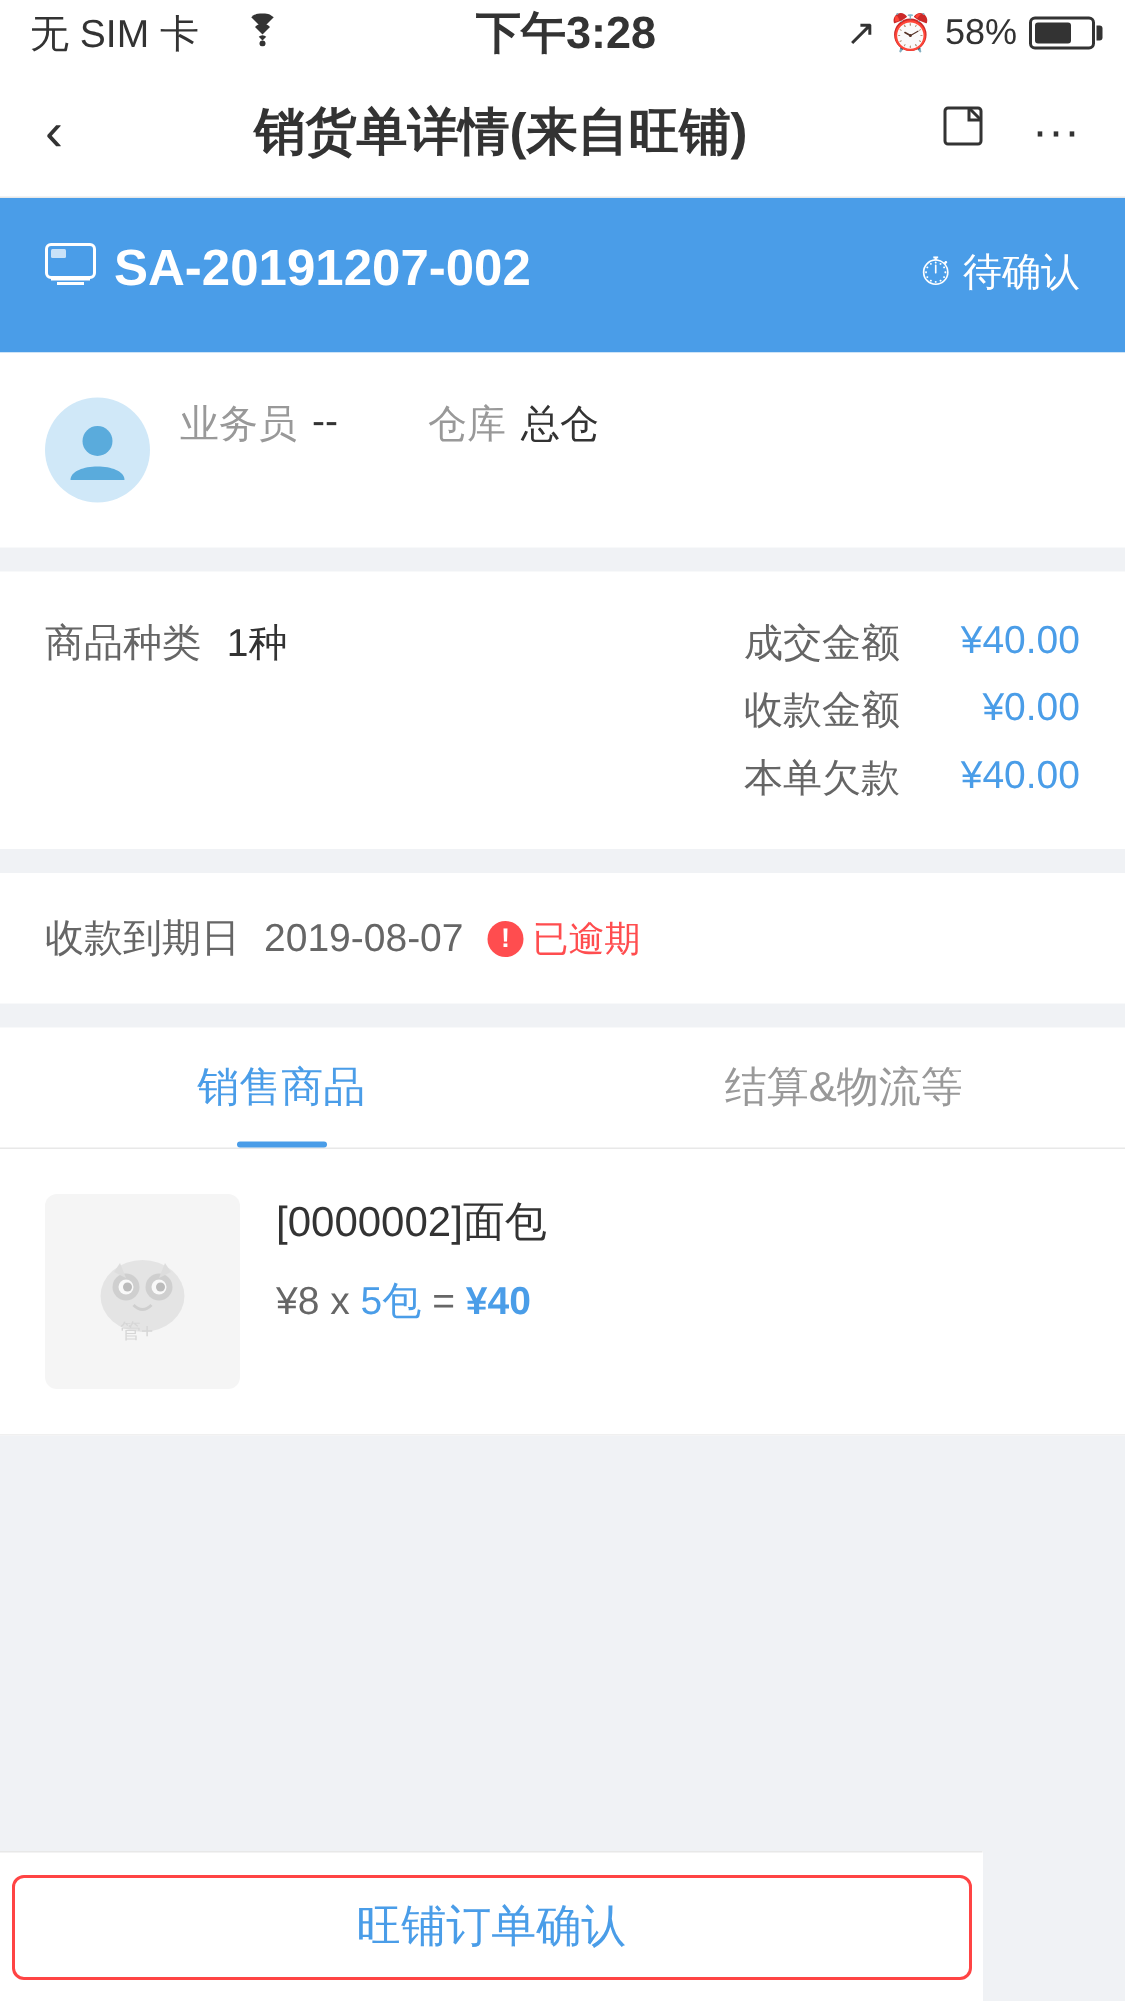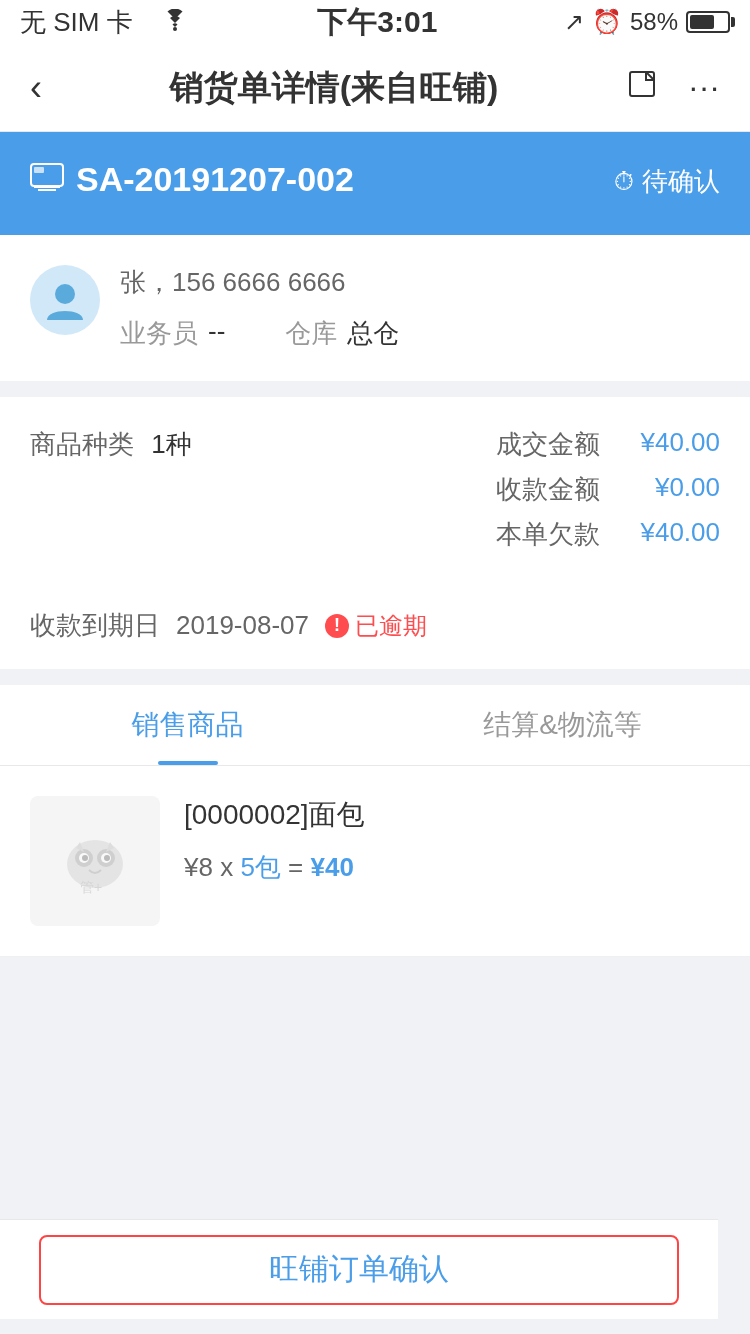--- a/index.html
+++ b/index.html
@@ -118,21 +118,21 @@
       color: #666;
     }
     .meta-item { display: flex; gap: 10px; }
     .meta-label { color: #999; }
     .meta-value { color: #333; }
 
     
     .summary-section {
       background: #fff;
       padding: 30px;
-      margin-bottom: 0;
+      margin-bottom: 16px;
       display: flex;
       justify-content: space-between;
       align-items: flex-start;
     }
     .summary-left { font-size: 26px; color: #666; }
     .summary-label { margin-right: 10px; }
     .summary-value { color: #333; font-size: 26px; }
     .summary-right { text-align: right; }
     .summary-row {
       display: flex;
@@ -242,23 +242,23 @@
 
     
     .content-area {
       min-height: 260px;
       background: #f0f2f5;
     }
 
     
     .bottom-bar {
       position: fixed;
-      bottom: 15px;
+      bottom: 0;
       left: 0;
-      width: 718px;
+      width: 655px;
       height: 100px;
       background: #fff;
       display: flex;
       align-items: center;
       justify-content: center;
       border-top: 1px solid #e8e8e8;
     }
     .confirm-btn {
       width: 640px;
       height: 70px;
@@ -282,21 +282,21 @@
     <span>无 SIM 卡</span>
     <span>
       <svg width="32" height="22" viewBox="0 0 32 22">
         <path d="M16 18l2.5-2.5a3.5 3.5 0 0 0-5 0L16 18z" fill="#333"></path>
         <path d="M16 14l5-5a7 7 0 0 0-10 0L16 14z" fill="#333"></path>
         <path d="M16 10l7.5-7.5a11 11 0 0 0-15 0L16 10z" fill="#333"></path>
         <circle cx="16" cy="20" r="2" fill="#333"></circle>
       </svg>
     </span>
   </div>
-  <div class="status-center">下午3:01</div>
+  <div class="status-center">下午3:28</div>
   <div class="status-right">
     <span>↗</span>
     <span>⏰</span>
     <span>58%</span>
     <div class="battery-icon">
       <div class="battery-fill"></div>
     </div>
   </div>
 </div>
 
@@ -337,21 +337,20 @@
 
 <div class="customer-section">
   <div class="customer-row">
     <div class="avatar">
       <svg width="44" height="44" viewBox="0 0 44 44" fill="none">
         <circle cx="22" cy="16" r="10" fill="#5aabdc"></circle>
         <path d="M4 42 C4 30 40 30 40 42" fill="#5aabdc"></path>
       </svg>
     </div>
     <div class="customer-info">
-      <div class="customer-name">张，156 6666 6666</div>
       <div class="customer-meta">
         <div class="meta-item">
           <span class="meta-label">业务员</span>
           <span class="meta-value">--</span>
         </div>
         <div class="meta-item">
           <span class="meta-label">仓库</span>
           <span class="meta-value">总仓</span>
         </div>
       </div>

